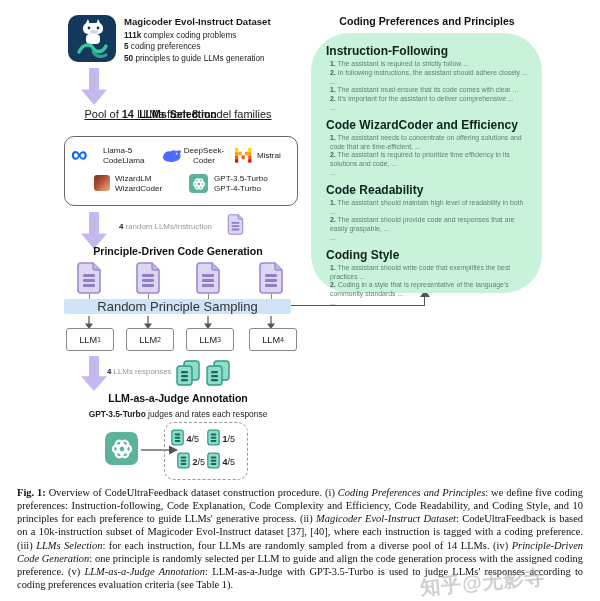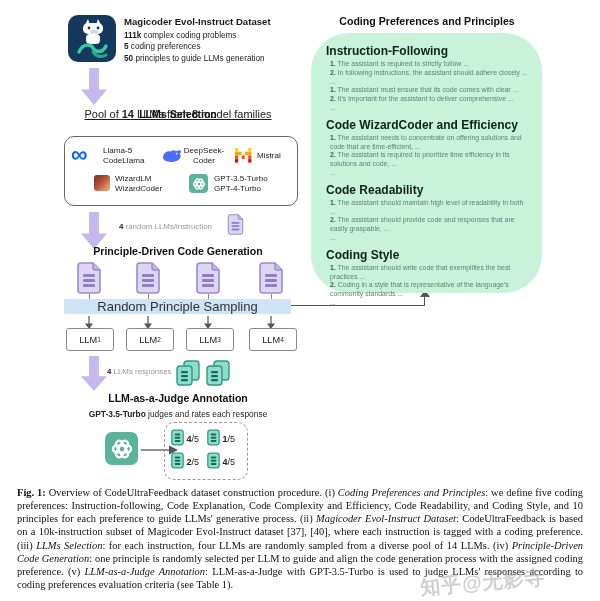--- a/index.html
+++ b/index.html
@@ -322,21 +322,21 @@
     </div>
     <div class="rate" style="left:42px;top:6px;">
       <svg width="13" height="17" viewBox="0 0 16 20" style="vertical-align:-4px;">
           <rect x="1" y="1" width="14" height="18" rx="3" fill="#8fdccb" stroke="#2e9b82" stroke-width="1.5"></rect>
           <rect x="4.5" y="5" width="7" height="2.4" rx="1" fill="#156c59"></rect>
           <rect x="4.5" y="9" width="7" height="2.4" rx="1" fill="#156c59"></rect>
           <rect x="4.5" y="13" width="7" height="2.4" rx="1" fill="#156c59"></rect>
         </svg>
       <span class="b">1</span><span>/5</span>
     </div>
-    <div class="rate" style="left:6px;top:29px;">
+    <div class="rate" style="left:12px;top:29px;">
       <svg width="13" height="17" viewBox="0 0 16 20" style="vertical-align:-4px;">
           <rect x="1" y="1" width="14" height="18" rx="3" fill="#8fdccb" stroke="#2e9b82" stroke-width="1.5"></rect>
           <rect x="4.5" y="5" width="7" height="2.4" rx="1" fill="#156c59"></rect>
           <rect x="4.5" y="9" width="7" height="2.4" rx="1" fill="#156c59"></rect>
           <rect x="4.5" y="13" width="7" height="2.4" rx="1" fill="#156c59"></rect>
         </svg>
       <span class="b">2</span><span>/5</span>
     </div>
     <div class="rate" style="left:42px;top:29px;">
       <svg width="13" height="17" viewBox="0 0 16 20" style="vertical-align:-4px;">

